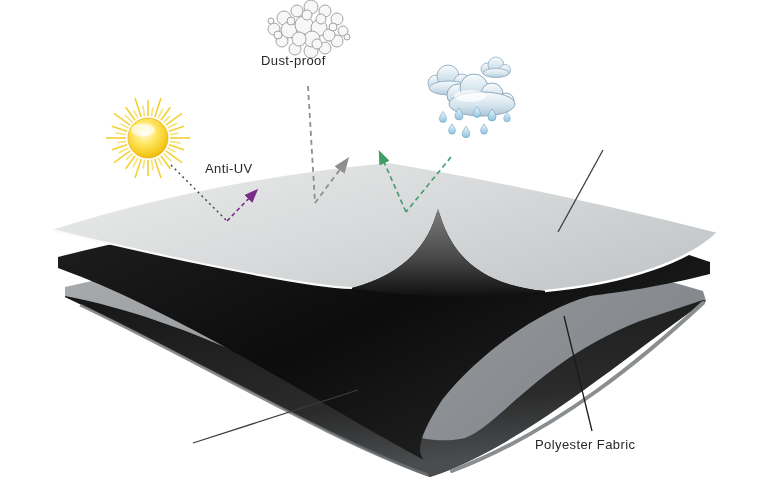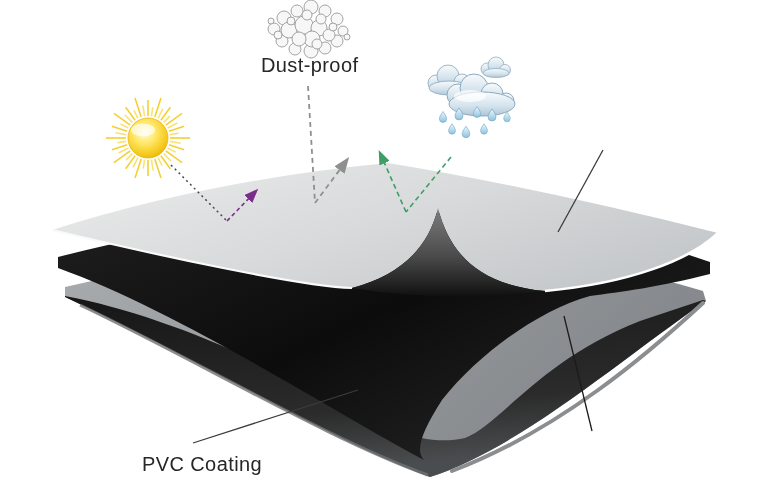--- a/index.html
+++ b/index.html
@@ -2,21 +2,21 @@
 <html><head>
 <meta charset="utf-8">
 <style>
   html,body{margin:0;padding:0;background:#ffffff;}
   .stage{
     position:relative;width:768px;height:480px;background:#ffffff;
     font-family:"Liberation Sans", sans-serif;overflow:hidden;
   }
   .stage svg{position:absolute;left:0;top:0;}
   .lbl{
-    position:absolute;font-size:20px;line-height:1.15;color:#272727;
+    position:absolute;font-size:13px;line-height:1.15;color:#272727;
     letter-spacing:.4px;white-space:nowrap;
   }
 </style>
 </head>
 <body>
 
 <div class="stage">
 
   <svg id="illus" width="768" height="480" viewBox="0 0 768 480">
     <defs>
@@ -219,14 +219,15 @@
     </g>
 
     <g>
       <path d="M 603,150 L 558,232" stroke="#3c3c3c" stroke-width="1.3"></path>
       <path d="M 193,443 L 358,390" stroke="#3c3c3c" stroke-width="1.3"></path>
       <path d="M 564,316 L 592,431" stroke="#1b1b1b" stroke-width="1.3"></path>
     </g>
   </svg>
 
   <div class="lbl" style="left:261px;top:54px">Dust-proof</div>
-  <div class="lbl" style="left:142px;top:453px">PVC Coating</div>
+  <div class="lbl" style="left:205px;top:162px">Anti-UV</div>
+  <div class="lbl" style="left:535px;top:438px">Polyester Fabric</div>
 </div>
 
 </body></html>

